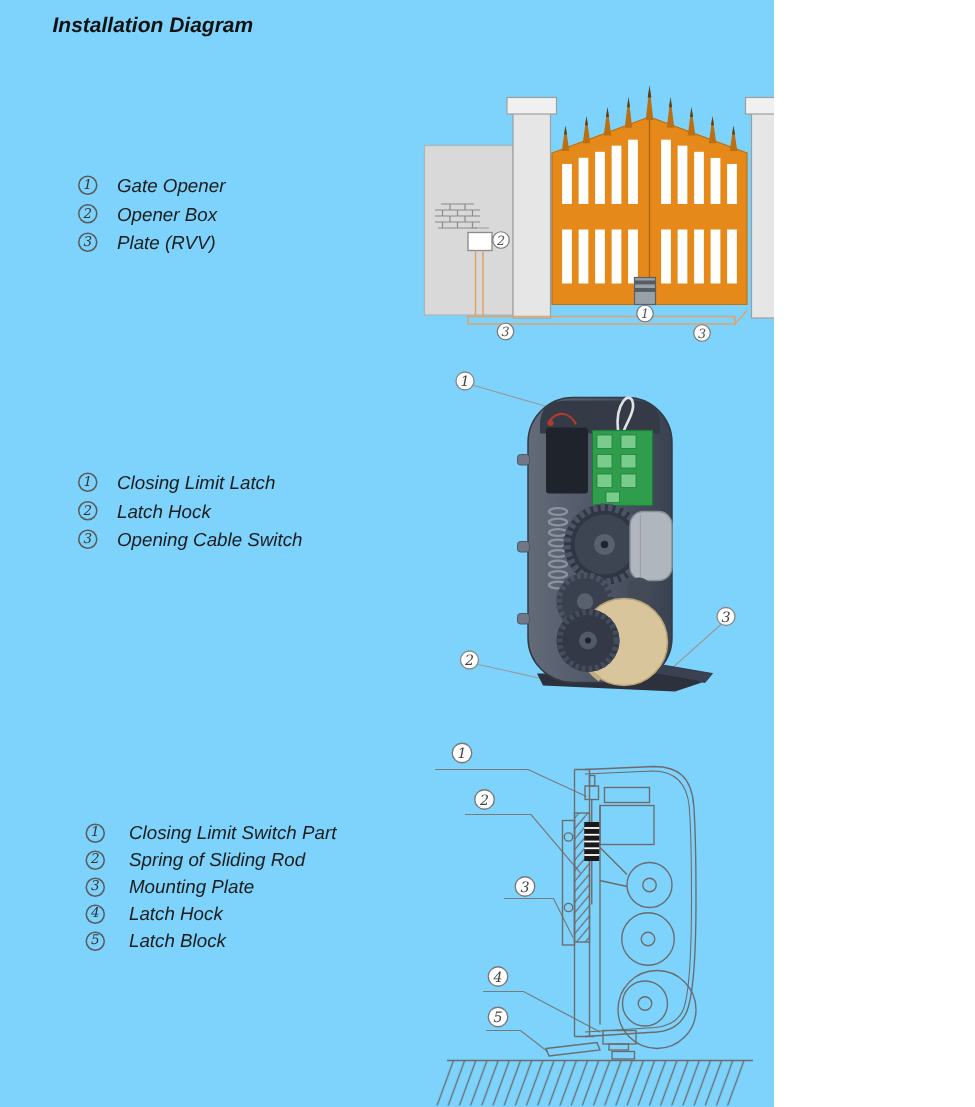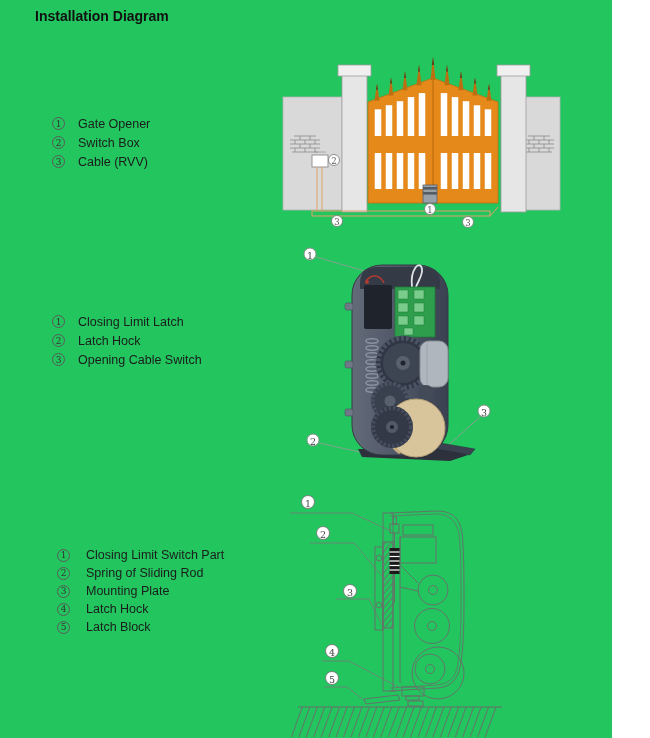--- a/index.html
+++ b/index.html
@@ -1,17 +1,17 @@
 <!DOCTYPE html>
 <html><head>
 <meta charset="utf-8">
 <style>
   html,body{margin:0;padding:0;background:#fff;}
-  #page{position:relative;width:612px;height:738px;background:#22c55e;overflow:hidden;
-        font-family:"Liberation Sans",sans-serif;color:#1c1c1c;}
+  #page{position:relative;width:516px;height:738px;background:#7dd3fc;overflow:hidden;
+        font-family:"Liberation Sans",sans-serif;color:#1c1c1c;font-style:italic;}
   .title{position:absolute;left:35px;top:8px;font-size:14px;font-weight:bold;color:#111;}
   .legend{position:absolute;}
   .legend-row{display:flex;align-items:center;height:19px;}
   .legend3 .legend-row{height:18px;}
   .cnum{flex:0 0 auto;width:13px;height:13px;border:1px solid #5a5a5a;border-radius:50%;
         display:inline-flex;align-items:center;justify-content:center;
         font-family:"DejaVu Serif",serif;font-size:9px;color:#333;box-sizing:border-box;}
   .llabel{margin-left:13px;font-size:12.5px;color:#1c1c1c;white-space:nowrap;}
   .legend3 .llabel{margin-left:16px;}
   svg{position:absolute;}
@@ -25,25 +25,25 @@
 
   <div class="title">Installation Diagram</div>
 
   <div class="legend" style="left:52px;top:114px">
     <div class="legend-row">
       <span class="cnum">1</span>
       <span class="llabel">Gate Opener</span>
     </div>
     <div class="legend-row">
       <span class="cnum">2</span>
-      <span class="llabel">Switch Box</span>
+      <span class="llabel">Opener Box</span>
     </div>
     <div class="legend-row">
       <span class="cnum">3</span>
-      <span class="llabel">Cable (RVV)</span>
+      <span class="llabel">Plate (RVV)</span>
     </div>
   </div>
 
   <div class="legend" style="left:52px;top:312px">
     <div class="legend-row">
       <span class="cnum">1</span>
       <span class="llabel">Closing Limit Latch</span>
     </div>
     <div class="legend-row">
       <span class="cnum">2</span>

